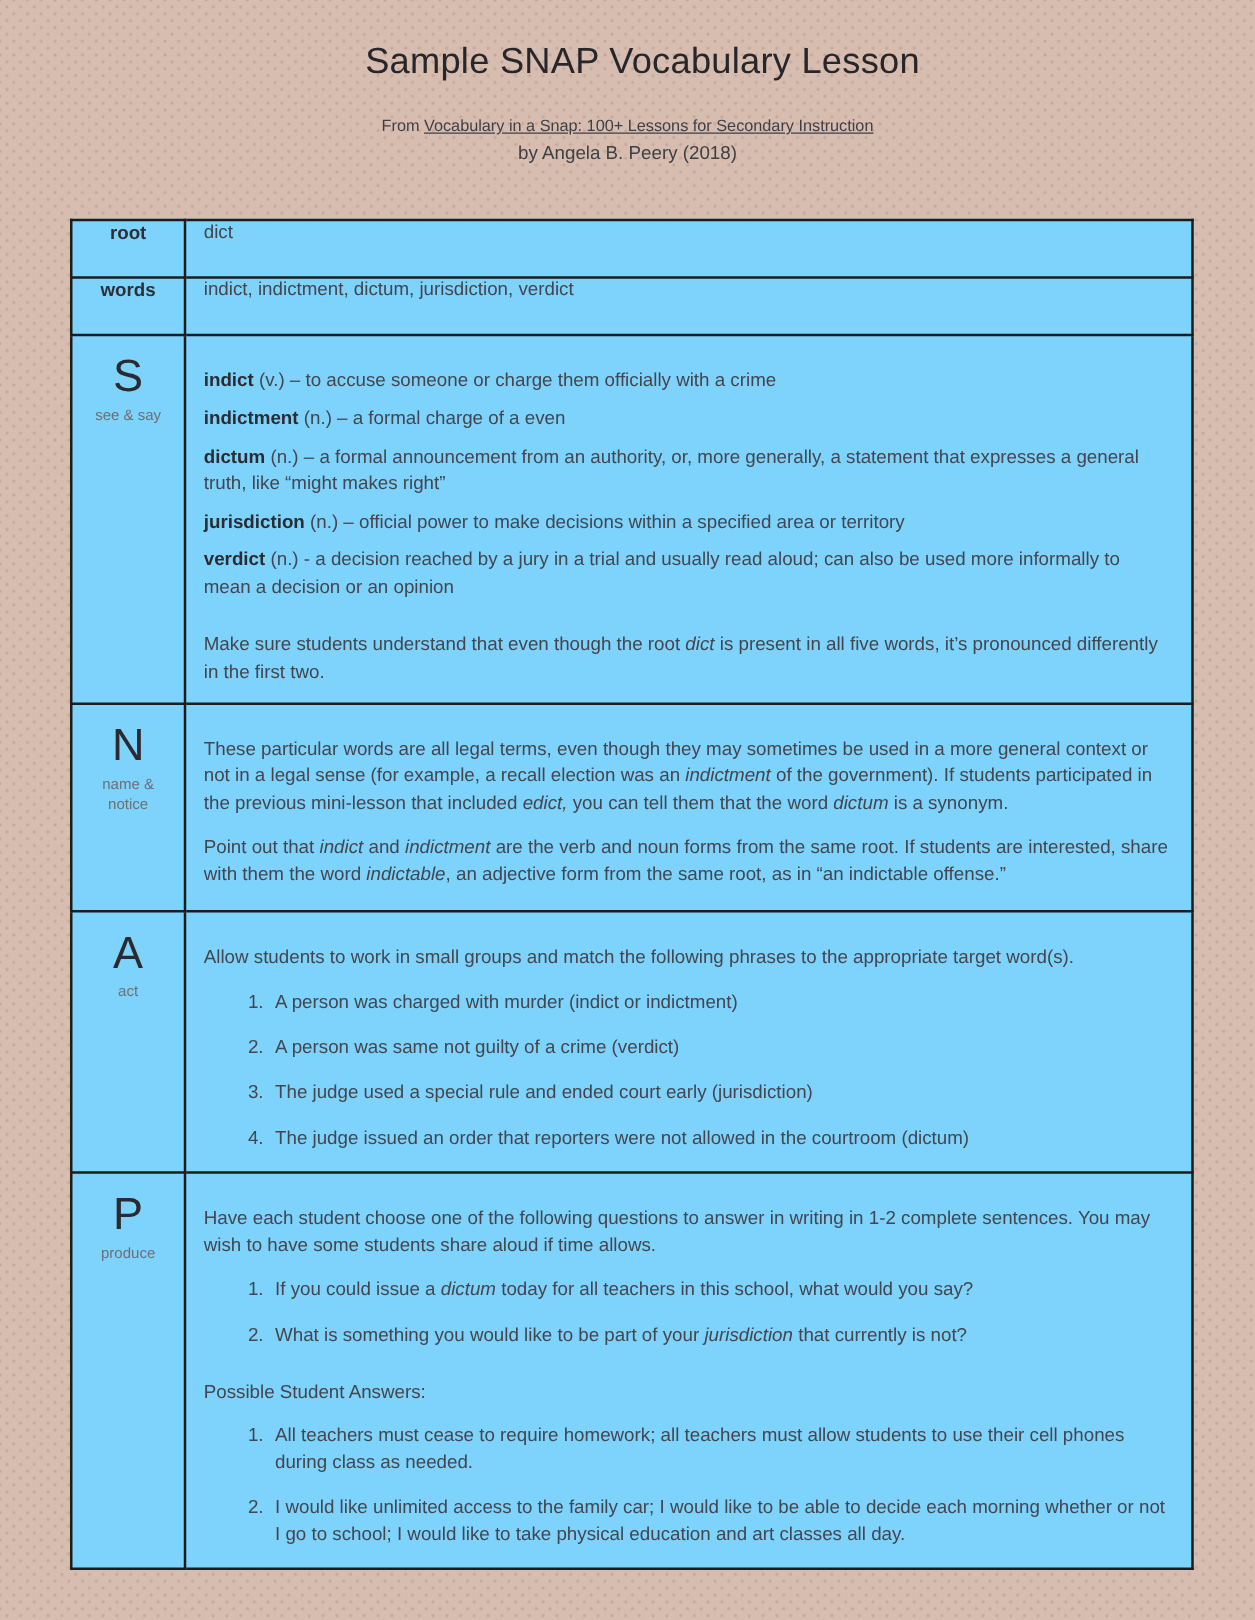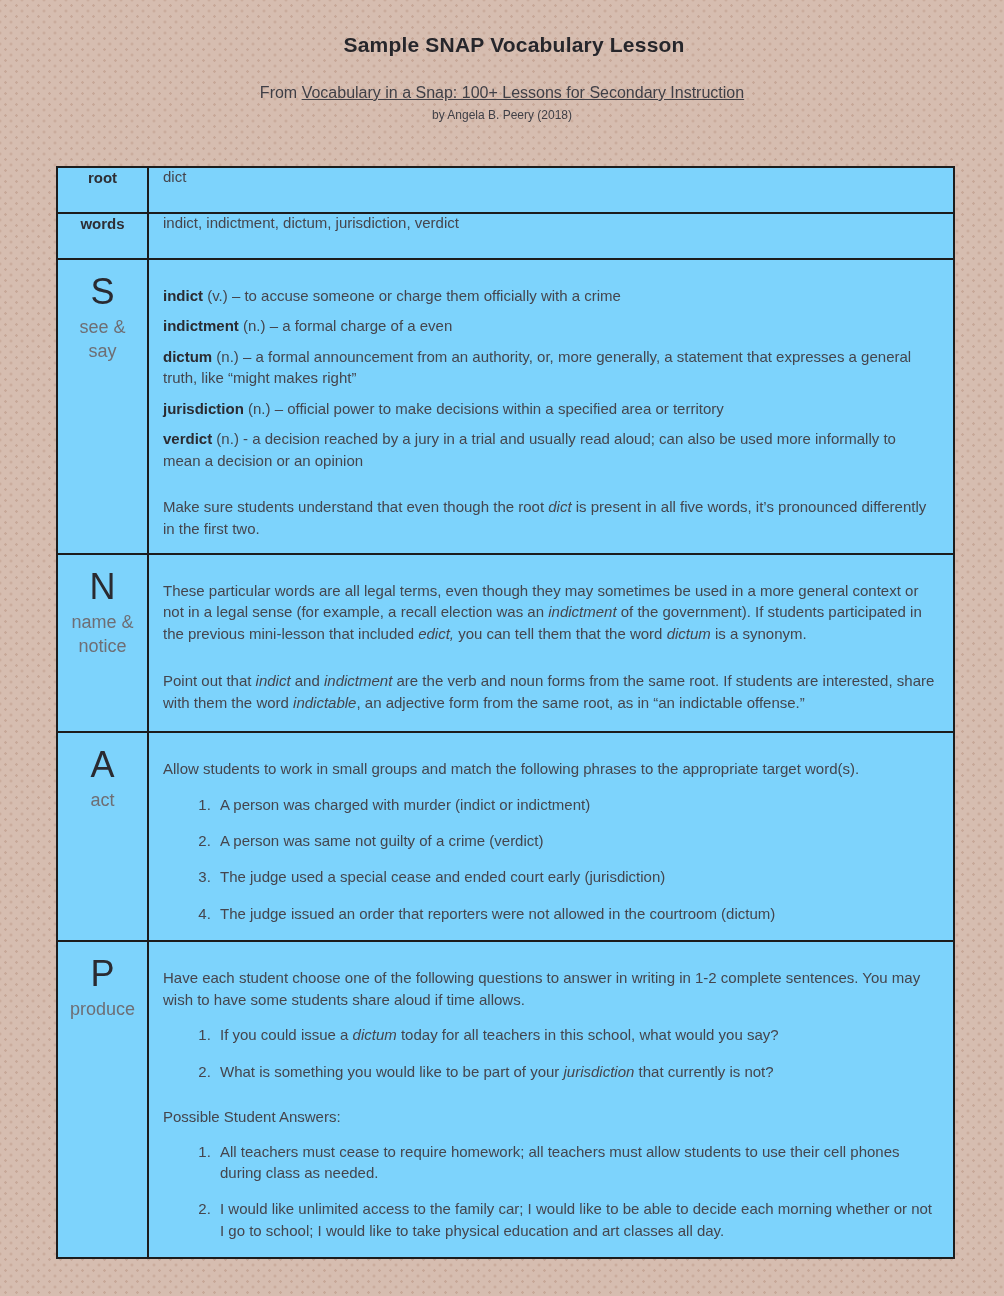--- a/index.html
+++ b/index.html
@@ -12,35 +12,35 @@
       radial-gradient(circle, #c7a898 1px, rgba(199,168,152,0) 1.5px);
     background-size: 11px 11px;
     background-position: 0 0, 5.5px 5.5px;
     font-family: "Liberation Sans", "DejaVu Sans", sans-serif;
     color: #45454d;
     overflow: hidden;
   }
   .page-header { text-align: center; padding-top: 33px; }
   .page-title {
     margin: 0;
-    font-size: 21px;
-    font-weight: 700;
+    font-size: 29px;
+    font-weight: 400;
     color: #26262b;
     letter-spacing: 0.2px;
     padding-left: 24px;
   }
   .page-subtitle {
     margin: 10px 0 0;
     font-size: 18px;
     font-weight: 700;
     color: #26262b;
   }
-  .source-line { margin: 27px 0 0; font-size: 16px; color: #3f3f46; }
+  .source-line { margin: 27px 0 0; font-size: 13px; color: #3f3f46; }
   .source-link { color: #3f3f46; text-decoration: underline; cursor: pointer; }
-  .byline { margin: 6px 0 0; font-size: 12px; color: #3f3f46; }
+  .byline { margin: 6px 0 0; font-size: 15px; color: #3f3f46; }
 
   .snap-table {
     border-collapse: collapse;
     table-layout: fixed;
     background: #7dd3fc;
     margin: 44px 0 0 56px;
     width: 899px;
   }
   .snap-table td { border: 2px solid #1c1c1c; vertical-align: top; }
 
@@ -59,34 +59,34 @@
     font-size: 15px;
   }
 
   .letter-cell {
     width: 87px;
     text-align: center;
     padding-top: 13px;
   }
   .letter { font-size: 36px; font-weight: 400; color: #2a2a30; line-height: 1.05; }
   .sublabel {
-    font-size: 18px;
+    font-size: 12px;
     color: #6e6e74;
     margin-top: 4px;
     line-height: 1.35;
     padding: 0 7px;
   }
 
   .content-cell {
     padding: 25px 16px 14px 14px;
     font-size: 15px;
     line-height: 1.43;
   }
   .content-cell p { margin: 0 0 9px; }
-  .content-cell p.para { margin-bottom: 26px; }
+  .content-cell p.para { margin-bottom: 14px; }
   .content-cell p:last-child { margin-bottom: 4px; }
   .note { margin-top: 25px !important; margin-bottom: 0 !important; }
   .answers-label { margin-top: 24px !important; }
 
   .content-cell ol { margin: 14px 0 2px; padding-left: 52px; }
   .content-cell ol.tight { margin-top: 13px; }
   .content-cell li { margin-bottom: 15px; padding-left: 5px; }
   .content-cell li:last-child { margin-bottom: 2px; }
 
   .term { font-weight: 700; color: #2b2b31; }
@@ -140,21 +140,21 @@
     <tr>
       <td class="letter-cell">
         <div class="letter">A</div>
         <div class="sublabel">act</div>
       </td>
       <td class="content-cell">
         <p><span>Allow students to work in small groups and match the following phrases to the appropriate target word(s).</span></p>
         <ol>
           <li><span>A person was charged with murder (indict or indictment)</span></li>
           <li><span>A person was same not guilty of a crime (verdict)</span></li>
-          <li><span>The judge used a special cease and ended court early (jurisdiction)</span></li>
+          <li><span>The judge used a special rule and ended court early (jurisdiction)</span></li>
           <li><span>The judge issued an order that reporters were not allowed in the courtroom (dictum)</span></li>
         </ol>
       </td>
     </tr>
 
     <tr>
       <td class="letter-cell">
         <div class="letter">P</div>
         <div class="sublabel">produce</div>
       </td>

